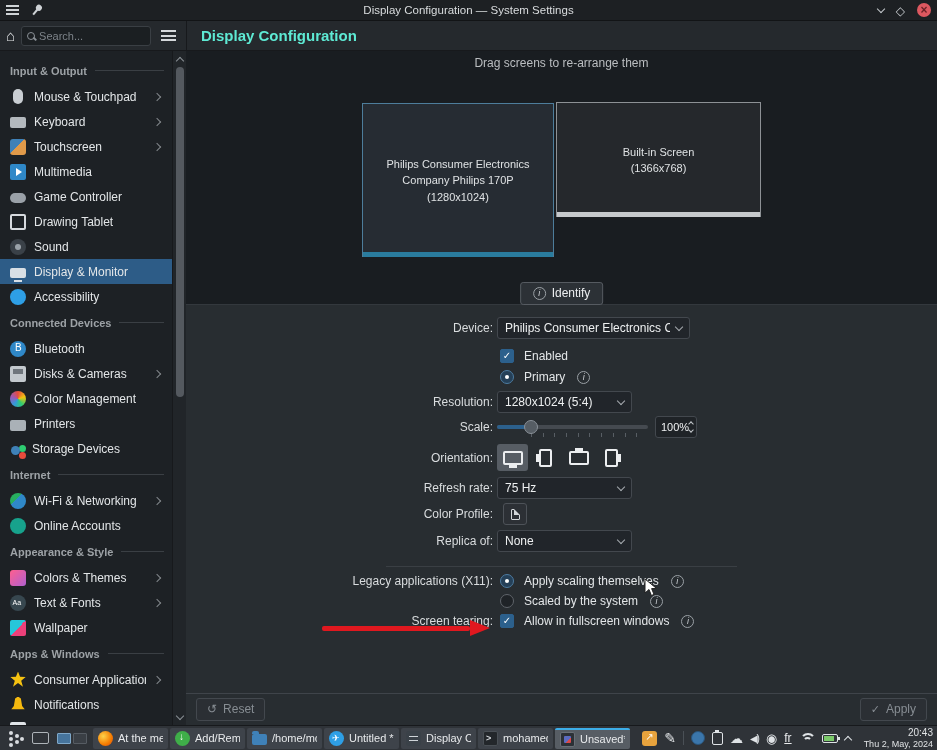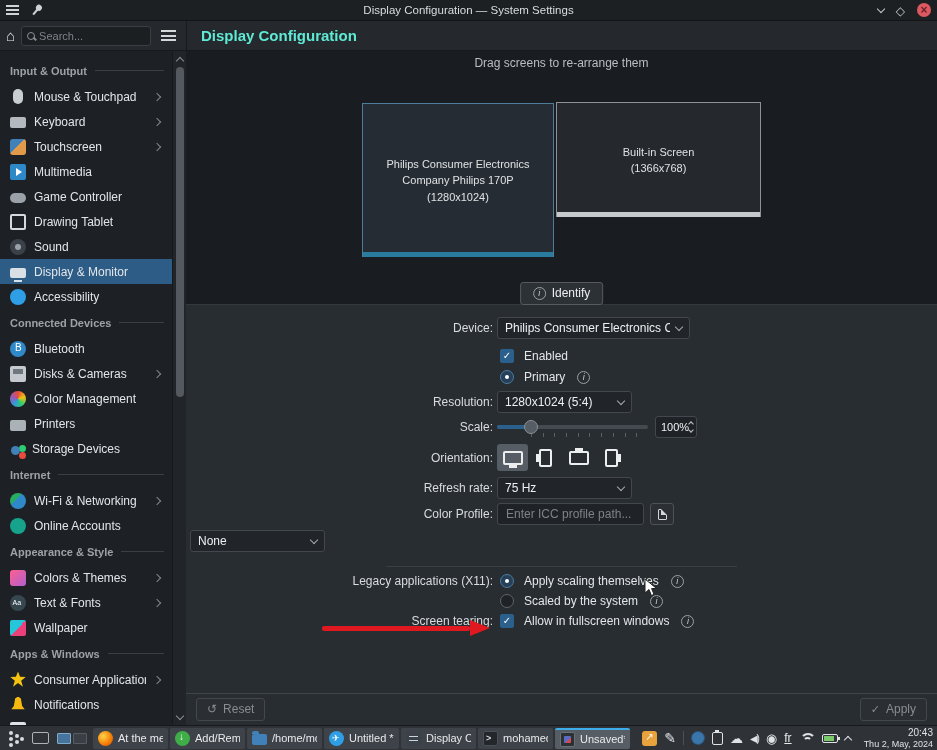--- a/index.html
+++ b/index.html
@@ -575,28 +575,28 @@
             <span class="dd" style="width:135px;">
               <span class="val">75 Hz</span>
               <span class="chev"></span>
             </span>
           </span>
         </div>
 
         <div class="row r-color">
           <span class="lbl">Color Profile:</span>
           <span class="ctrl">
-            <input class="text-input" placeholder="Enter ICC profile path..." style="">
             <span class="file-btn">
               <span class="page-ic"></span>
             </span>
           </span>
         </div>
 
         <div class="row r-replica">
+          <span class="lbl">Replica of:</span>
           <span class="ctrl">
             <span class="dd" style="width:135px;">
               <span class="val">None</span>
               <span class="chev"></span>
             </span>
           </span>
         </div>
 
         <div class="sep-line"></div>
 

